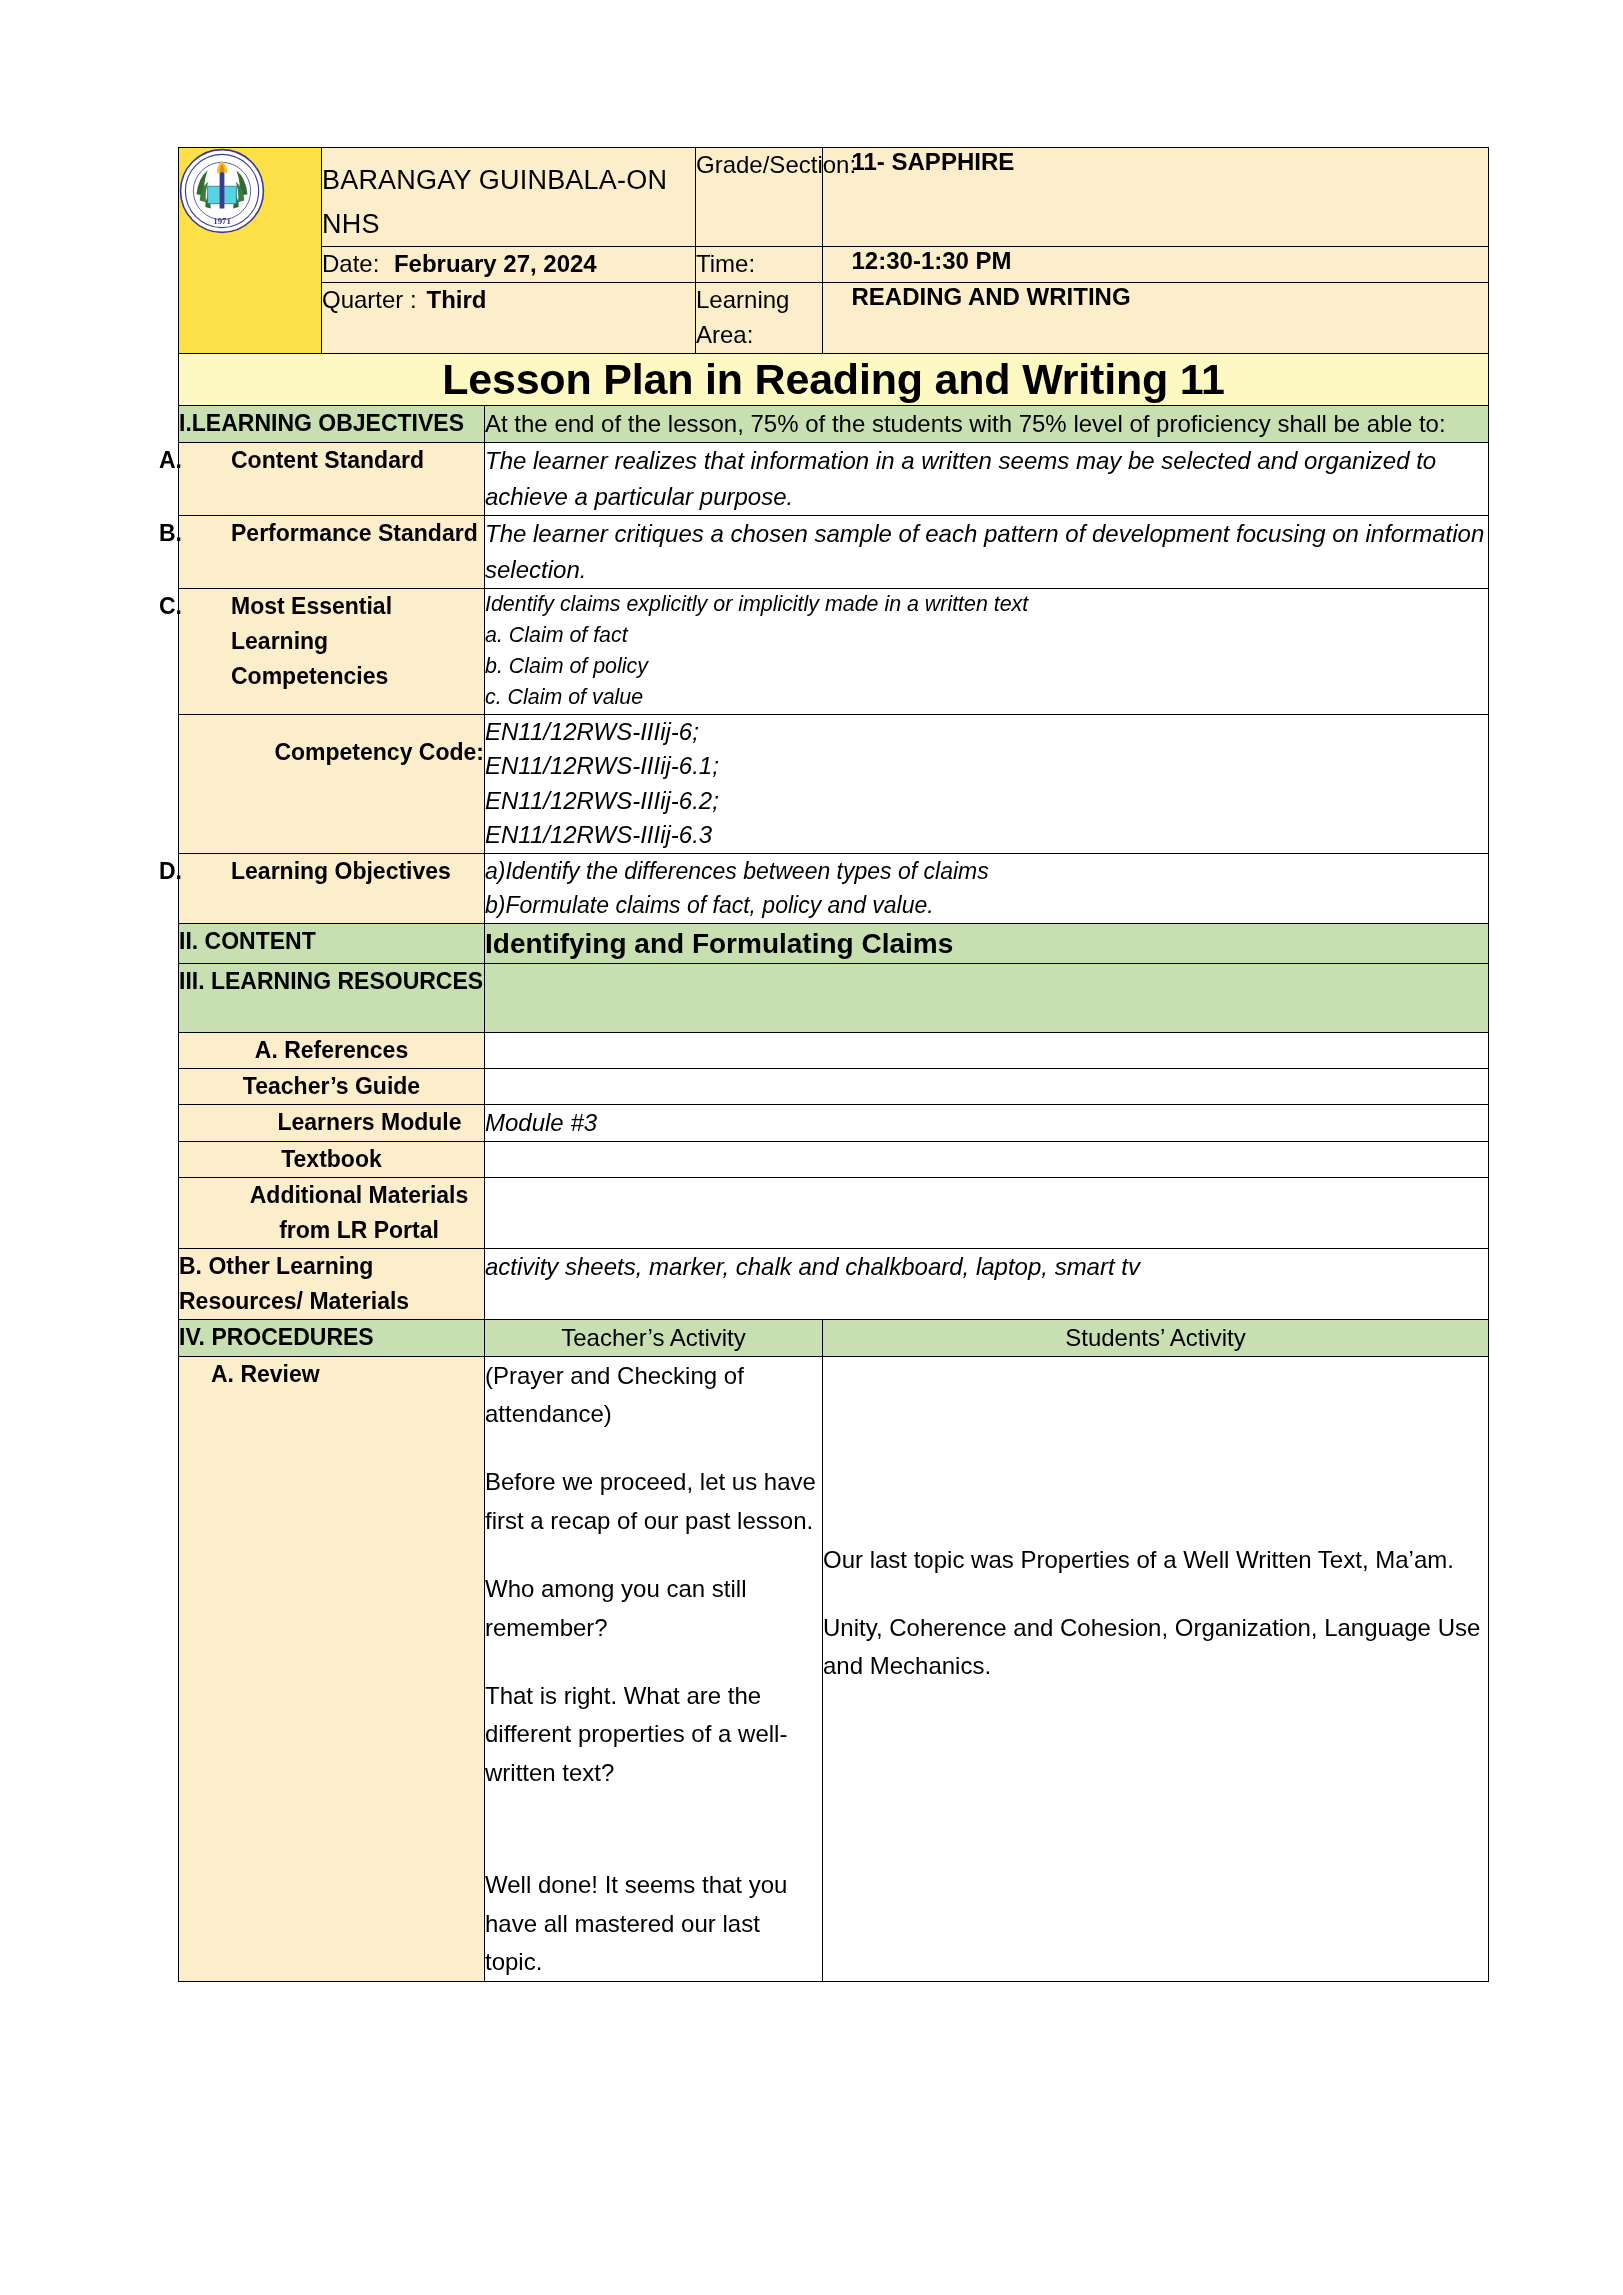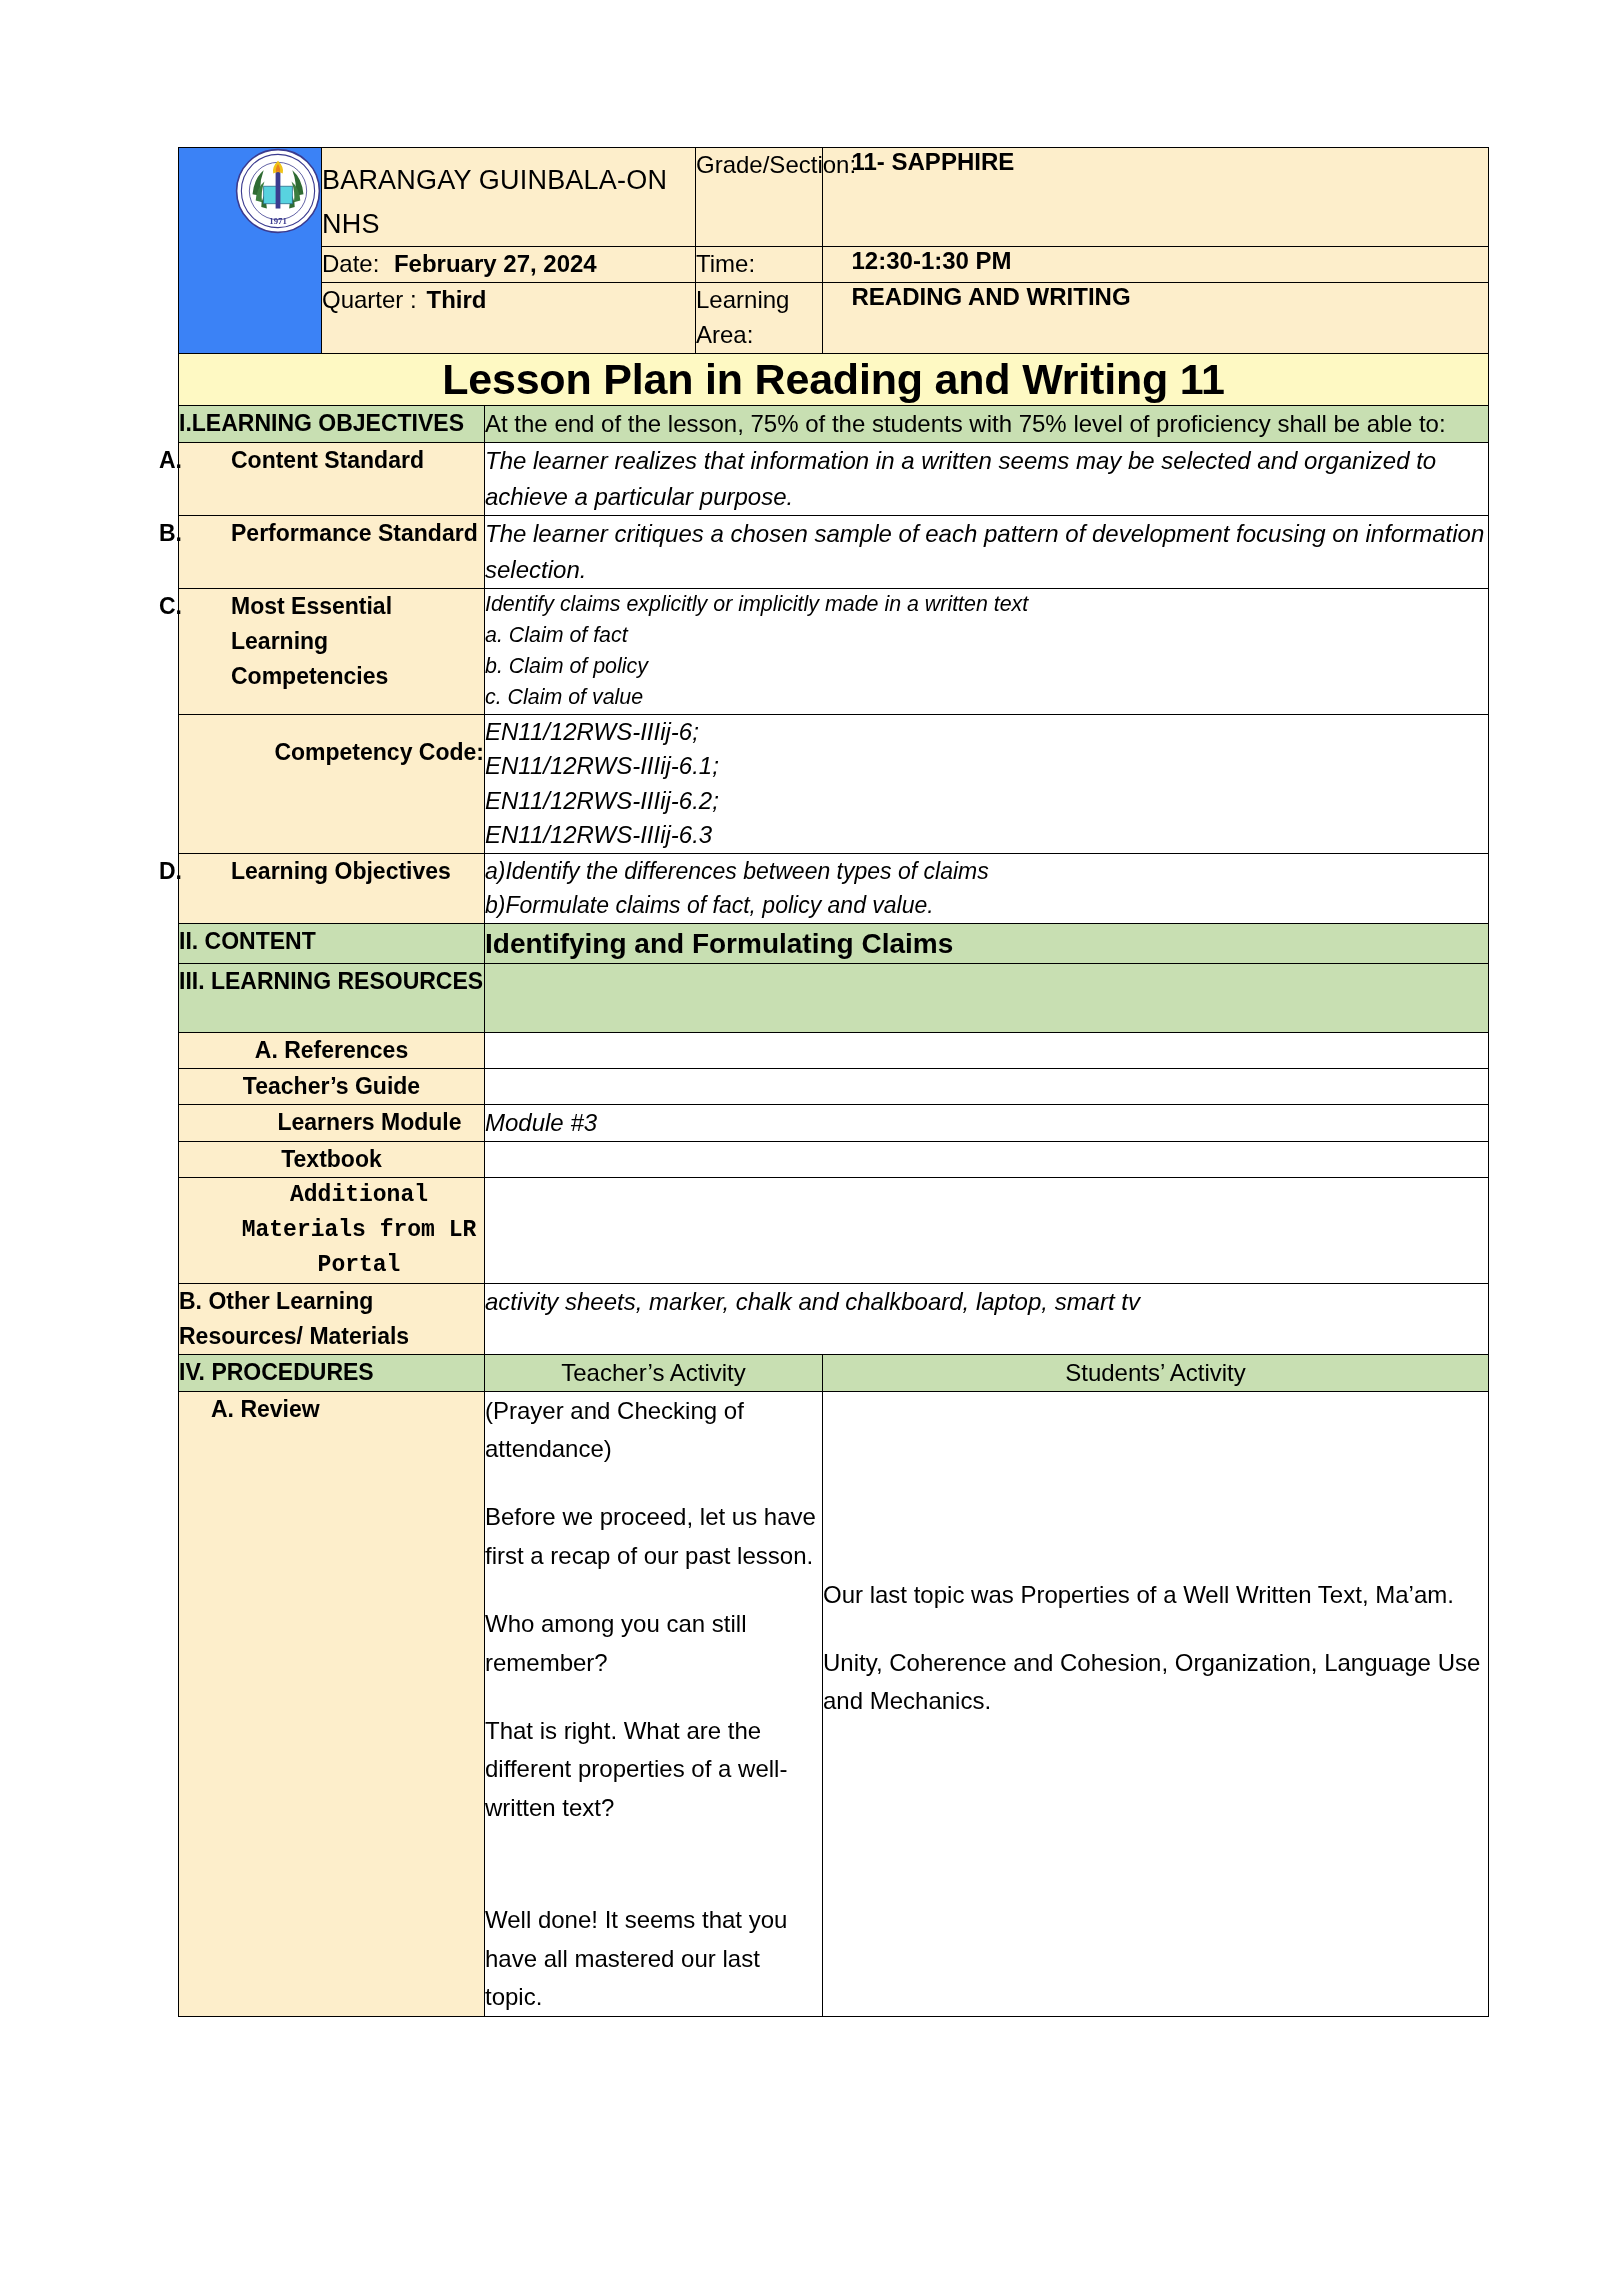--- a/index.html
+++ b/index.html
@@ -42,23 +42,23 @@
   }
   .cell-tight {
     padding: 4.8px 10.3px 6.3px 10.3px;
   }
   
   .beige { background: #fdeecb; }
   .green { background: #c8dfb2; }
   .white { background: #ffffff; }
   
   .logo-cell {
-    background: #3b82f6;
+    background: #fde047;
     vertical-align: top;
-    text-align: right;
+    text-align: left;
     padding: 11px 4.8px 0 4.8px;
   }
   .seal {
     width: 86px;
     height: 86px;
     display: inline-block;
     position: relative;
   }
   .hdr-school {
     font-size: 27px;
@@ -364,21 +364,21 @@
         <td class="beige cell-tight" colspan="2">
           <div class="lbl lbl-center">Textbook</div>
         </td>
         <td class="white cell-tight" colspan="3">
           <div class="body-ital"></div>
         </td>
       </tr>
 
       <tr>
         <td class="beige cell-tight" colspan="2">
-          <div class="lbl lbl-center" style="padding-left:55px;font-family:Liberation Mono, monospace;">Additional Materials from LR Portal</div>
+          <div class="lbl lbl-center" style="padding-left:55px;">Additional Materials from LR Portal</div>
         </td>
         <td class="white cell-tight" colspan="3">
           <div class="body-ital"></div>
         </td>
       </tr>
 
       <tr>
         <td class="beige cell" colspan="2">
           <div class="lbl" style="">B. Other Learning Resources/ Materials</div>
         </td>

